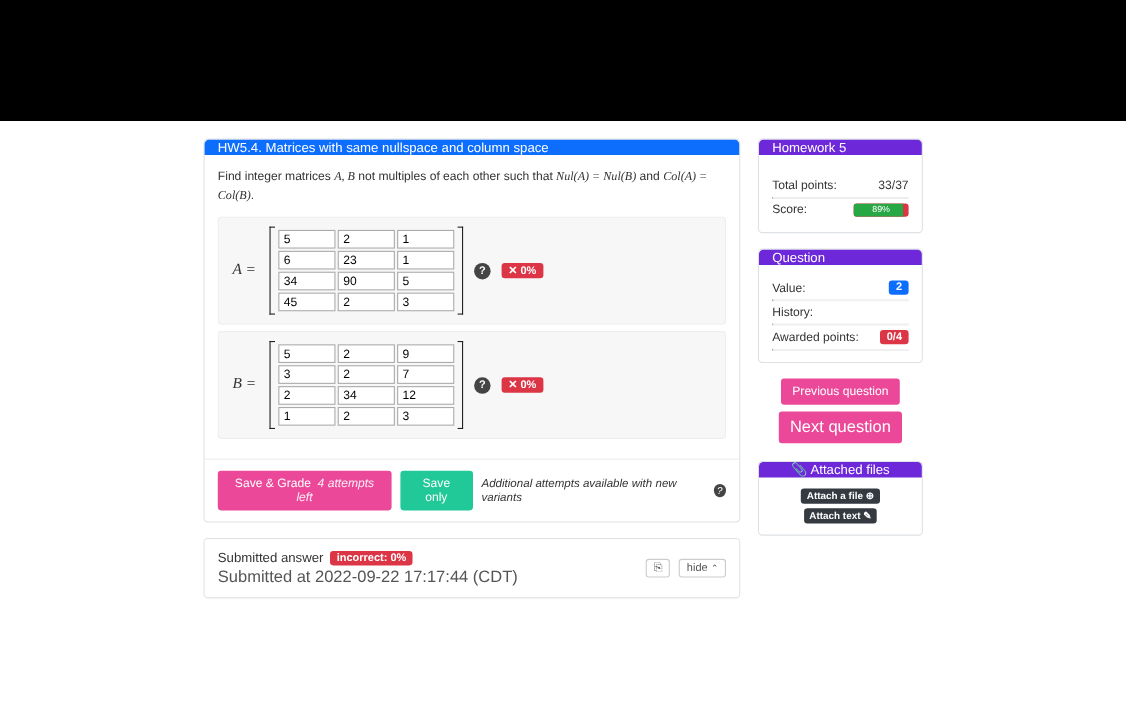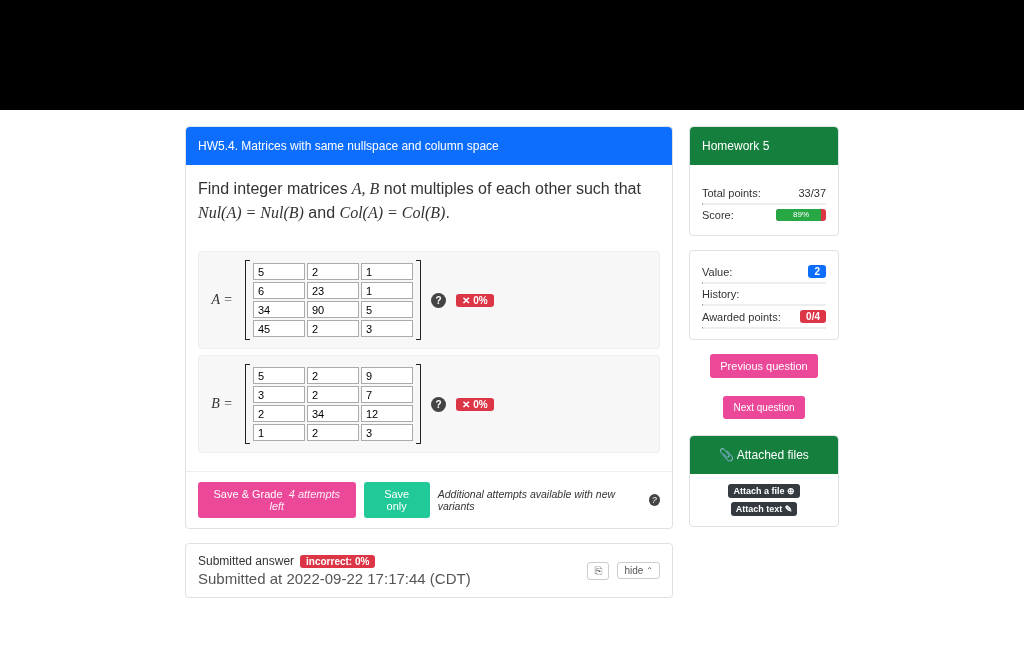--- a/index.html
+++ b/index.html
@@ -3,26 +3,26 @@
 <meta charset="utf-8">
 <style>
   * { box-sizing: border-box; margin: 0; padding: 0; }
   body { font-family: -apple-system, BlinkMacSystemFont, "Segoe UI", Helvetica, Arial, sans-serif; font-size: 12px; background: #fff; color: #333; }
   .topbar { height: 110px; background: #000; width: 100%; }
   .page { display: flex; gap: 16px; padding: 16px 185px 40px 185px; align-items: flex-start; }
   .main-col { flex: 1; min-width: 0; }
   .side-col { width: 150px; flex-shrink: 0; }
 
   .card { border: 1px solid #dee2e6; border-radius: 4px; background:#fff; margin-bottom: 14px; }
-  .card-header { padding: 12px 12px; font-size: 12px; color:#fff; }
+  .card-header { padding: 0 12px; font-size: 12px; color:#fff; }
   .card-header.blue { background:#0d6efd; border-radius: 4px 4px 0 0; }
-  .card-header.gray { background:#15803d; border-radius: 4px 4px 0 0; }
+  .card-header.gray { background:#6d28d9; border-radius: 4px 4px 0 0; }
   .card-body { padding: 12px; }
 
-  .q-text { font-size: 16px; line-height: 1.5; margin-bottom: 26px; }
+  .q-text { font-size: 11px; line-height: 1.5; margin-bottom: 11px; }
   .math { font-family: "Cambria Math", "Times New Roman", serif; font-style: italic; }
 
   .matrix-row { display:flex; align-items:center; gap: 10px; background:#f7f7f7; border:1px solid #eee; padding:8px 10px; margin-bottom:6px; border-radius:3px; }
   .matrix-label { width:26px; font-family:"Times New Roman",serif; font-style:italic; font-size:14px; text-align:center; }
   .matrix-bracket { display:flex; align-items:stretch; }
   .brk { width:5px; border-top:1.5px solid #222; border-bottom:1.5px solid #222; }
   .brk.l { border-left:1.5px solid #222; }
   .brk.r { border-right:1.5px solid #222; }
   .matrix-grid { display:grid; grid-template-columns: repeat(3, 52px); gap:2px; padding:3px; }
   .matrix-grid input { width:52px; height:17px; font-size:11px; padding:2px 4px; border:1px solid #aaa; background:#fff; }
@@ -179,20 +179,21 @@
           <span>Score:</span>
           <div class="score-bar">
             <div class="fill" style="width:89%;"></div>
             <div class="txt">89%</div>
           </div>
         </div>
       </div>
     </div>
 
     <div class="card">
+      <div class="card-header gray">Question</div>
       <div class="side-card-body">
         <div class="side-row">
           <span>Value:</span>
           <span class="badge blue">2</span>
         </div>
         <hr class="side-divider">
         <div class="side-row">
           <span>History:</span>
           <span></span>
         </div>
@@ -200,21 +201,21 @@
         <div class="side-row">
           <span>Awarded points:</span>
           <span class="badge red">0/4</span>
         </div>
         <hr class="side-divider">
       </div>
     </div>
 
     <div class="center">
       <button class="btn primary block" style="width:auto;padding:6px 10px;font-size:11px;">Previous question</button><br>
-      <button class="btn primary block" style="width:auto;padding:6px 10px;font-size:10px;margin-top:12px;">Next question</button>
+      <button class="btn primary block" style="width:auto;padding:6px 10px;font-size:15px;">Next question</button>
     </div>
 
     <div class="card" style="margin-top:10px;text-align:center;">
       <div class="card-header gray">
         <span>📎</span>
         <span>Attached files</span>
       </div>
       <div class="side-card-body">
         <div><span class="badge dark">Attach a file ⊕</span></div>
         <div style="margin-top:4px;"><span class="badge dark">Attach text ✎</span></div>

